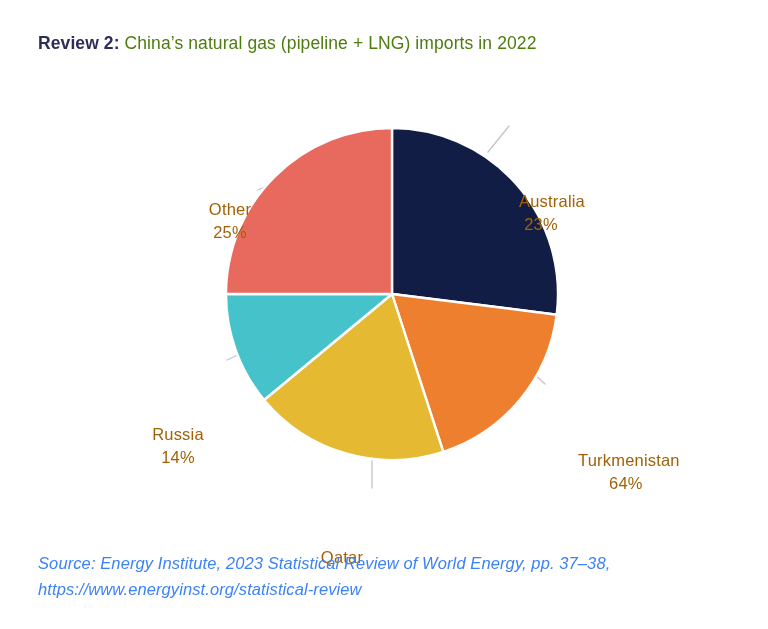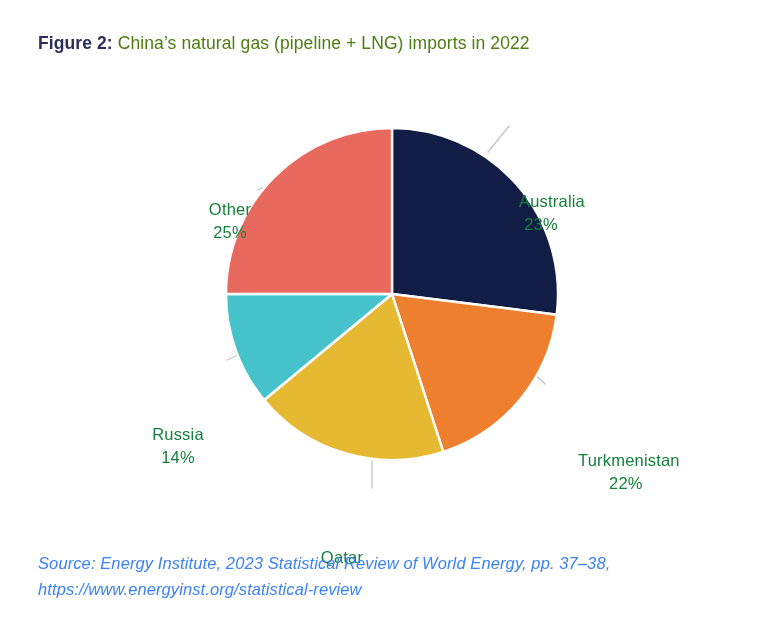--- a/index.html
+++ b/index.html
@@ -50,21 +50,21 @@
   }
   #pie-svg {
     position: absolute;
     left: 0;
     top: 0;
   }
 
   
   .slice-label {
     position: absolute;
-    color: #15803d;
+    color: #a16207;
     font-size: 16.5px;
     line-height: 23px;
     letter-spacing: 0.2px;
     white-space: nowrap;
   }
   .slice-label .lab-name { display: block; }
   .slice-label .lab-value { display: block; }
 
   .align-left  { text-align: left; }
   .align-center{ text-align: center; }
@@ -90,21 +90,21 @@
     letter-spacing: 0.1px;
   }
   #source-note .src-line { display: block; }
 </style>
 </head>
 <body>
 
 <div id="page">
 
   <div id="figure-caption">
-    <span class="fig-label">Figure 2:</span>
+    <span class="fig-label">Review 2:</span>
     <span class="fig-title">China’s natural gas (pipeline + LNG) imports in 2022</span>
   </div>
 
   <div id="chart-area">
 
     <svg id="pie-svg" width="768" height="460" viewBox="0 0 768 460">
 
       <g fill="none" stroke="#c3c4cb" stroke-width="1.3" stroke-linecap="round">
         <path d="M 488 82 L 509 56"></path>
         <path d="M 521 292 L 545 314"></path>
@@ -127,21 +127,21 @@
       </g>
     </svg>
 
     <div class="slice-label align-left" id="label-australia">
       <span class="lab-name">Australia</span>
       <span class="lab-value">23%</span>
     </div>
 
     <div class="slice-label align-left" id="label-turkmenistan">
       <span class="lab-name">Turkmenistan</span>
-      <span class="lab-value">22%</span>
+      <span class="lab-value">64%</span>
     </div>
 
     <div class="slice-label align-center" id="label-qatar">
       <span class="lab-name">Qatar</span>
     </div>
 
     <div class="slice-label align-center" id="label-russia">
       <span class="lab-name">Russia</span>
       <span class="lab-value">14%</span>
     </div>

